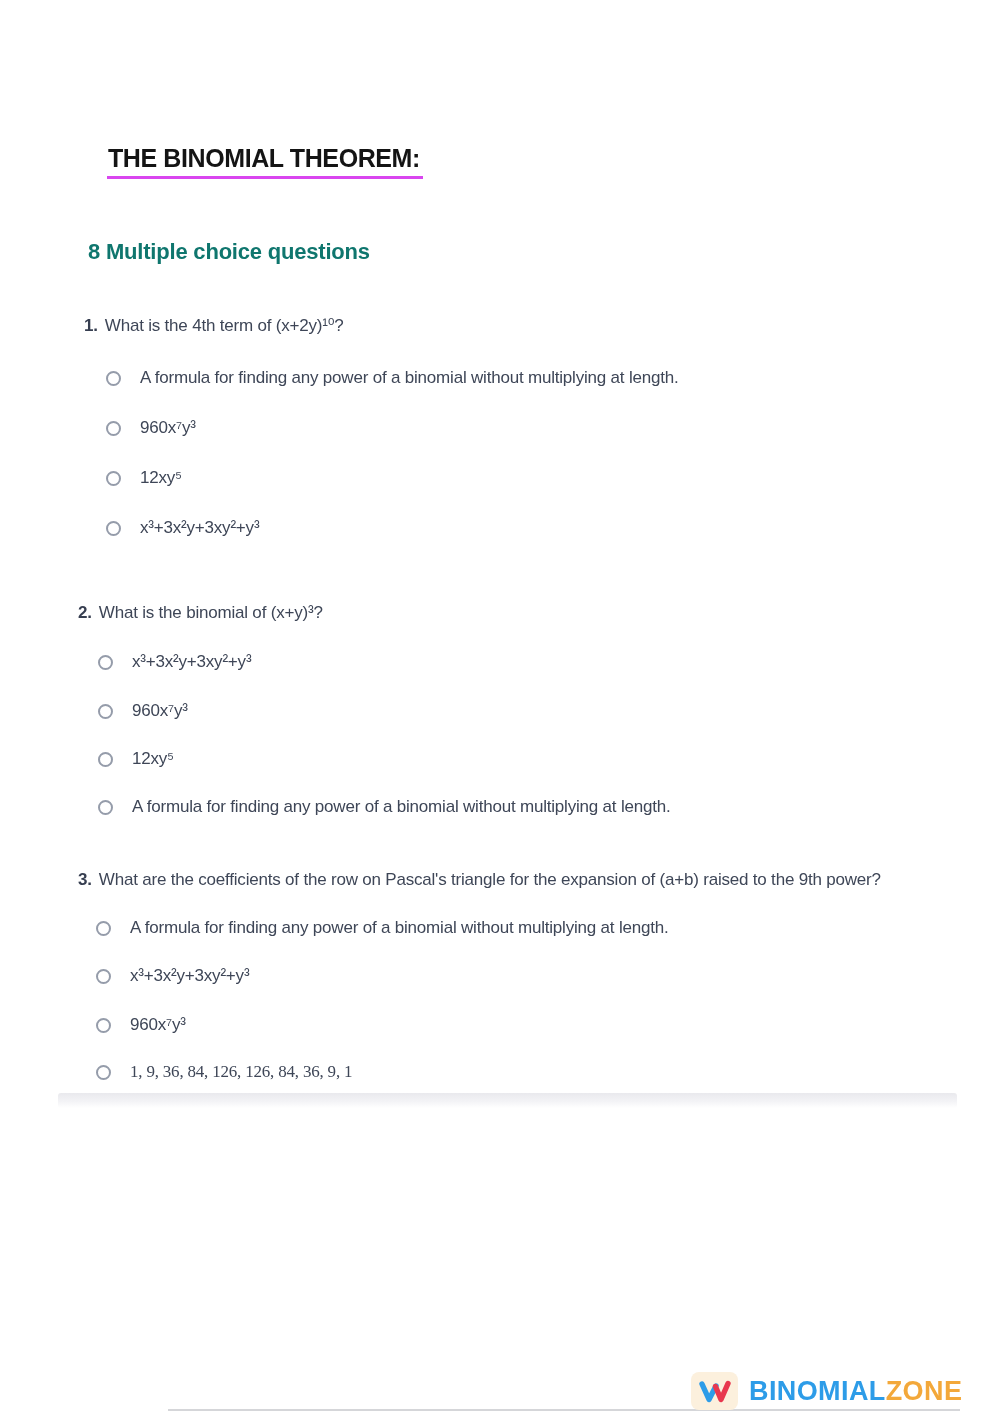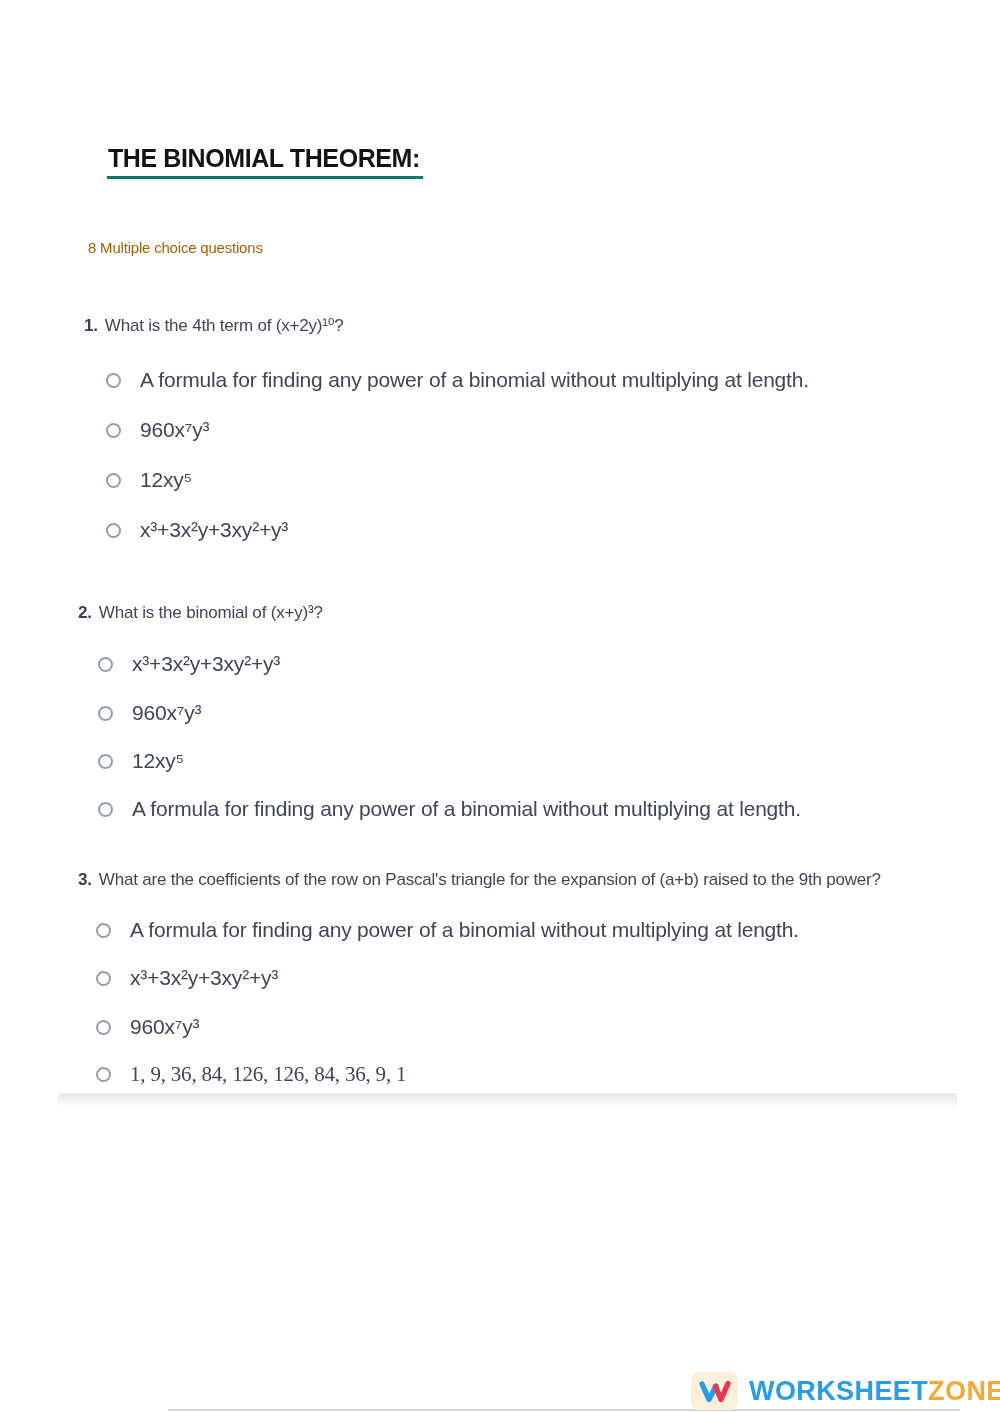--- a/index.html
+++ b/index.html
@@ -8,35 +8,35 @@
     background:#ffffff;
     font-family:"Liberation Sans","DejaVu Sans",sans-serif;
     position:relative;overflow:hidden;
   }
   .abs{position:absolute;}
   .row{position:absolute;display:flex;align-items:center;}
 
   .ws-title{
     font-size:25px;font-weight:bold;color:#141414;
     letter-spacing:-0.4px;
-    border-bottom:3px solid #0f766e;
+    border-bottom:3px solid #d946ef;
     padding:0 3px 3px 1px;
     display:inline-block;
   }
   .section-heading{
-    font-size:15px;font-weight:normal;color:#a16207;letter-spacing:-0.2px;
+    font-size:22px;font-weight:bold;color:#0f766e;letter-spacing:-0.2px;
   }
   .q-line{gap:7px;color:#3e4657;font-size:17px;letter-spacing:-0.2px;}
   .q-num{font-weight:bold;color:#363e50;}
   .opt{gap:19px;}
   .radio{
     width:15px;height:15px;box-sizing:border-box;flex:none;
     border:2px solid #959caa;border-radius:50%;background:#fff;
   }
-  .opt-text{color:#3e4657;font-size:21px;letter-spacing:-0.2px;white-space:nowrap;}
+  .opt-text{color:#3e4657;font-size:17px;letter-spacing:-0.2px;white-space:nowrap;}
 
   .scan-edge{
     left:58px;top:1093px;width:899px;height:15px;
     background:linear-gradient(to bottom,#e9e9ed 0%,#f3f3f6 55%,#ffffff 100%);
     border-radius:3px;
   }
   .bottom-divider{
     left:168px;top:1409px;width:792px;height:2px;
     background:rgba(105,108,120,0.28);
   }
@@ -129,14 +129,14 @@
 
 <div class="abs bottom-divider"></div>
 
 <div class="row brand">
   <span class="brand-icon">
     <svg width="34" height="27" viewBox="0 0 34 27" aria-hidden="true">
       <path d="M4 6 L11 21.5 L18 8" fill="none" stroke="#2d9ce8" stroke-width="5.4" stroke-linecap="round" stroke-linejoin="round"></path>
       <path d="M17.5 8.5 L23 21.5 L30 5.5" fill="none" stroke="#e8374e" stroke-width="5.4" stroke-linecap="round" stroke-linejoin="round"></path>
     </svg>
   </span>
-  <span class="brand-text"><span class="brand-blue">WORKSHEET</span><span class="brand-orange">ZONE</span></span>
+  <span class="brand-text"><span class="brand-blue">BINOMIAL</span><span class="brand-orange">ZONE</span></span>
 </div>
 
 </body></html>

